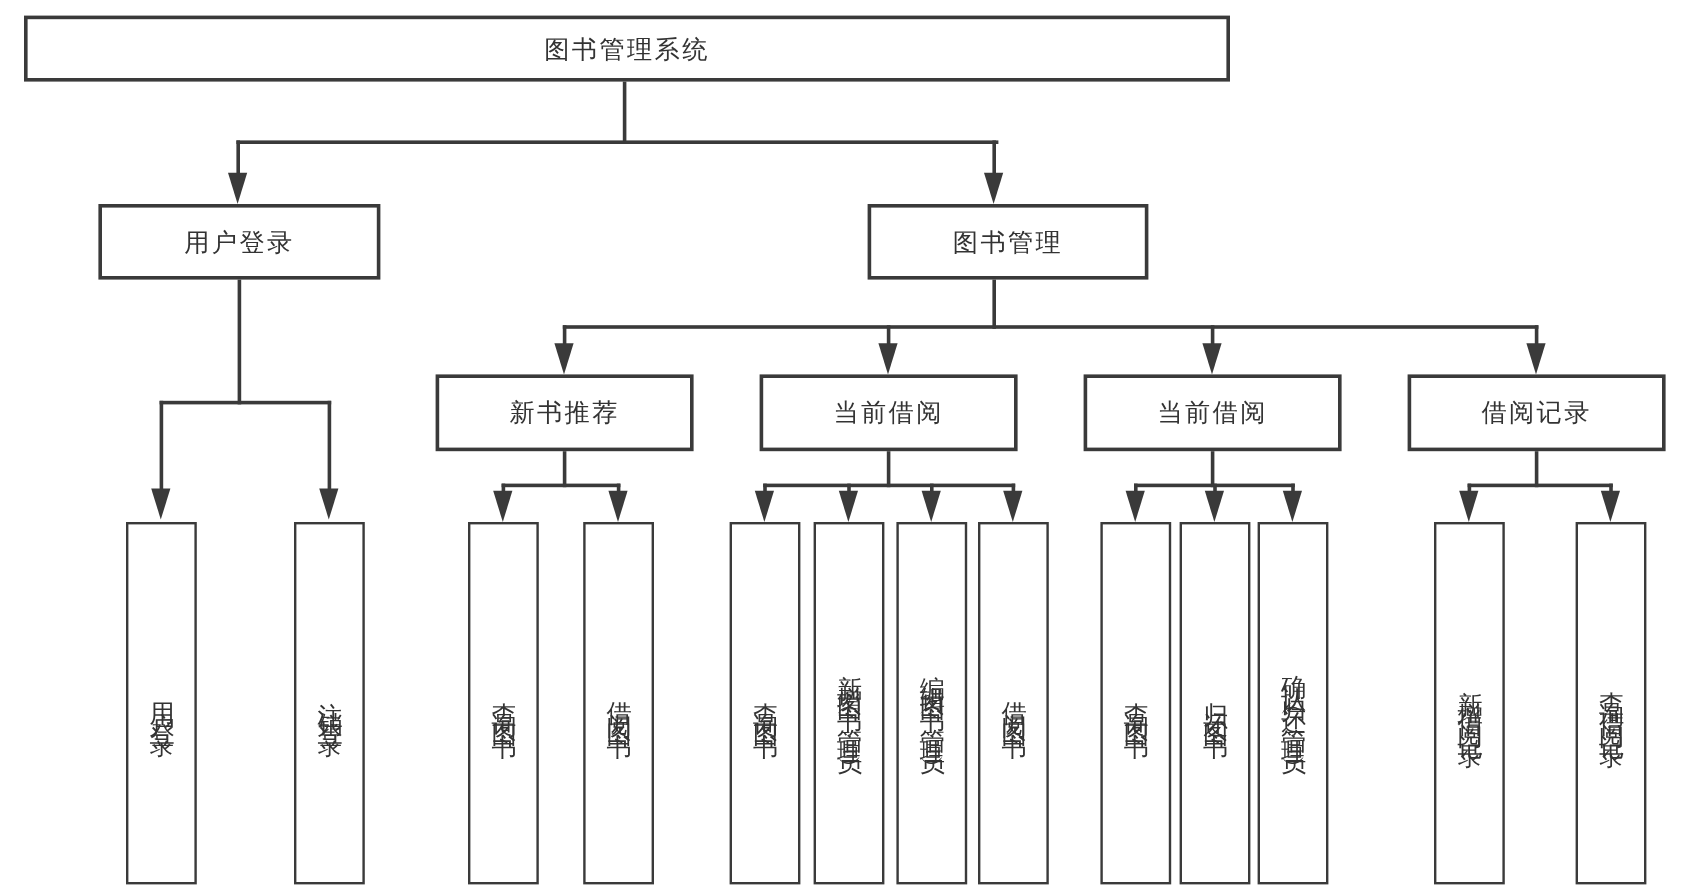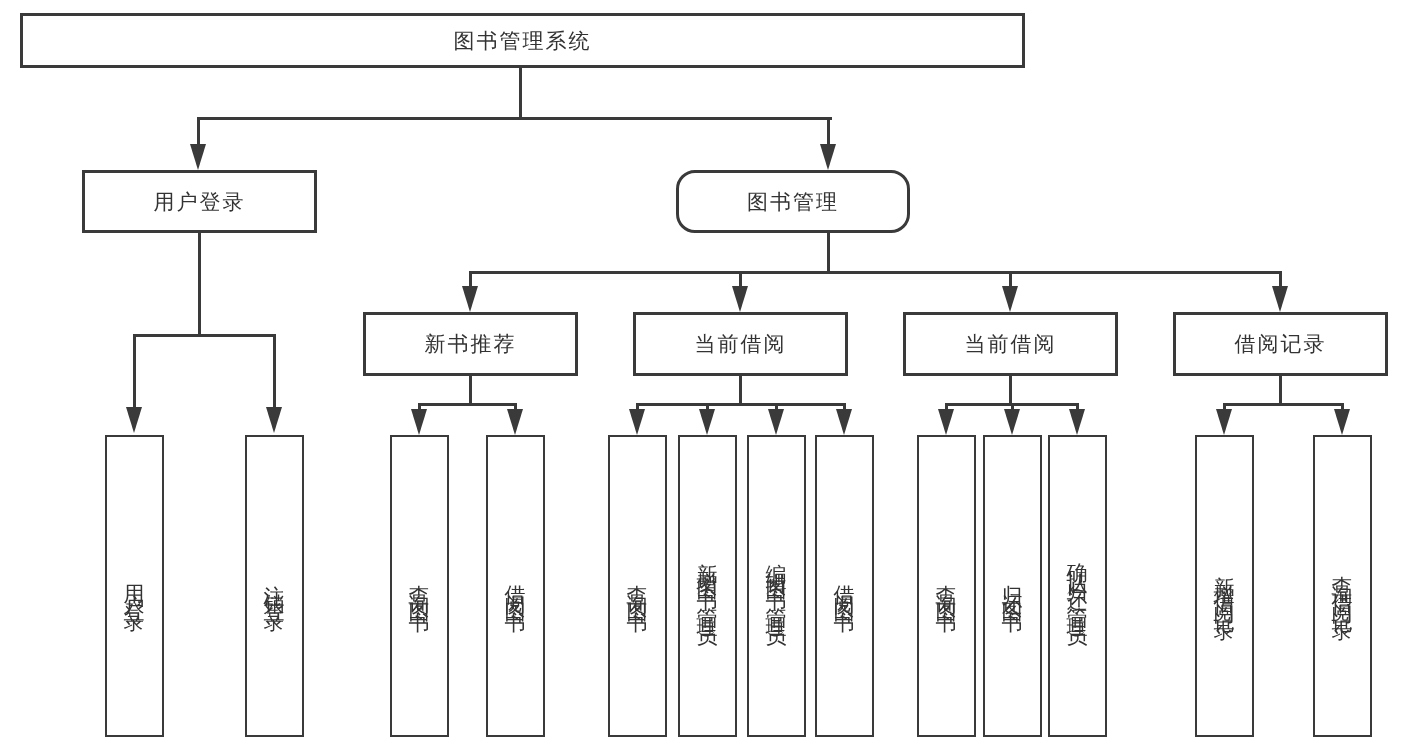--- a/index.html
+++ b/index.html
@@ -68,21 +68,21 @@
 
 <div class="canvas">
 
   <div class="box" style="left:20px; top:13px; width:1005px; height:55px;">
     <span>图书管理系统</span>
   </div>
 
   <div class="box" style="left:82px; top:170px; width:235px; height:63px;">
     <span>用户登录</span>
   </div>
-  <div class="box" style="left:676px; top:170px; width:234px; height:63px;border-radius:19px;">
+  <div class="box" style="left:723px; top:170px; width:234px; height:63px;">
     <span>图书管理</span>
   </div>
 
   <div class="box" style="left:363px; top:312px; width:215px; height:64px;">
     <span>新书推荐</span>
   </div>
   <div class="box" style="left:633px; top:312px; width:215px; height:64px;">
     <span>当前借阅</span>
   </div>
   <div class="box" style="left:1173px; top:312px; width:215px; height:64px;">

